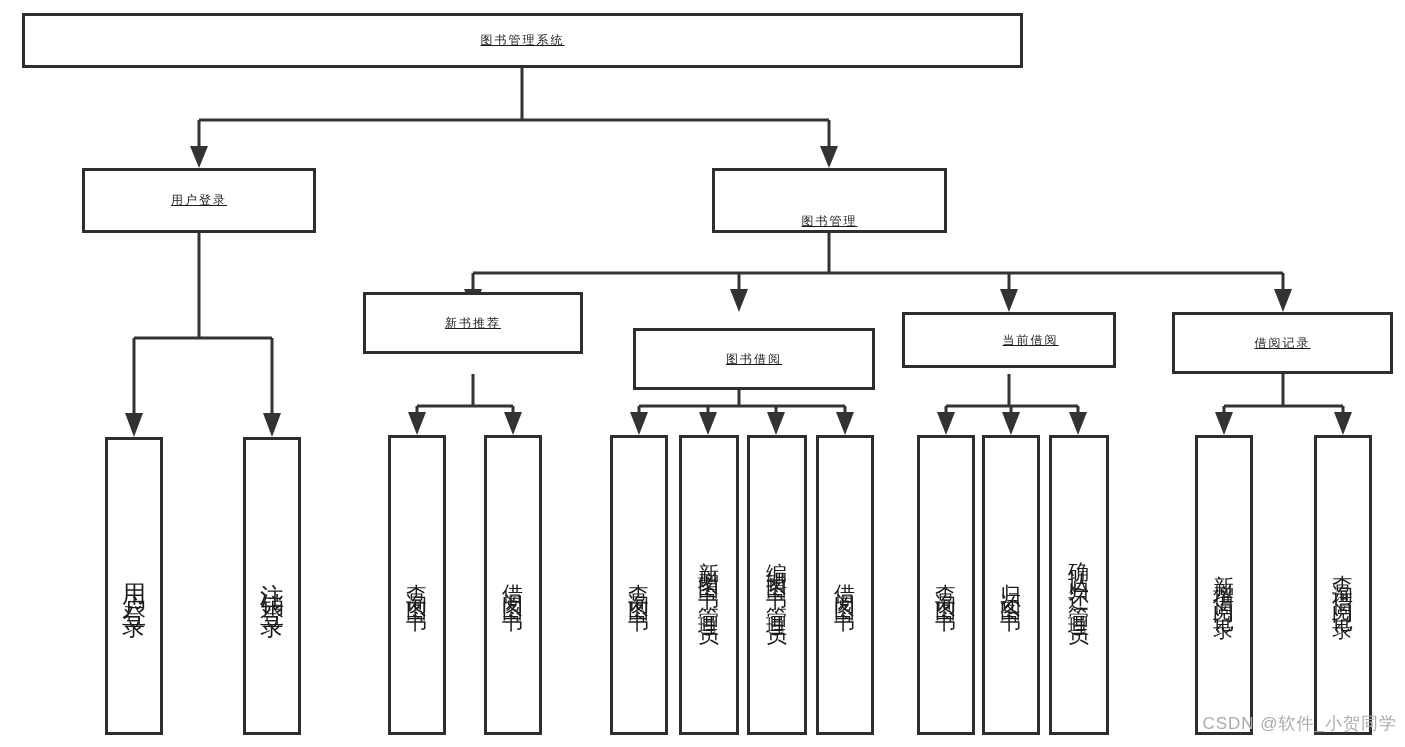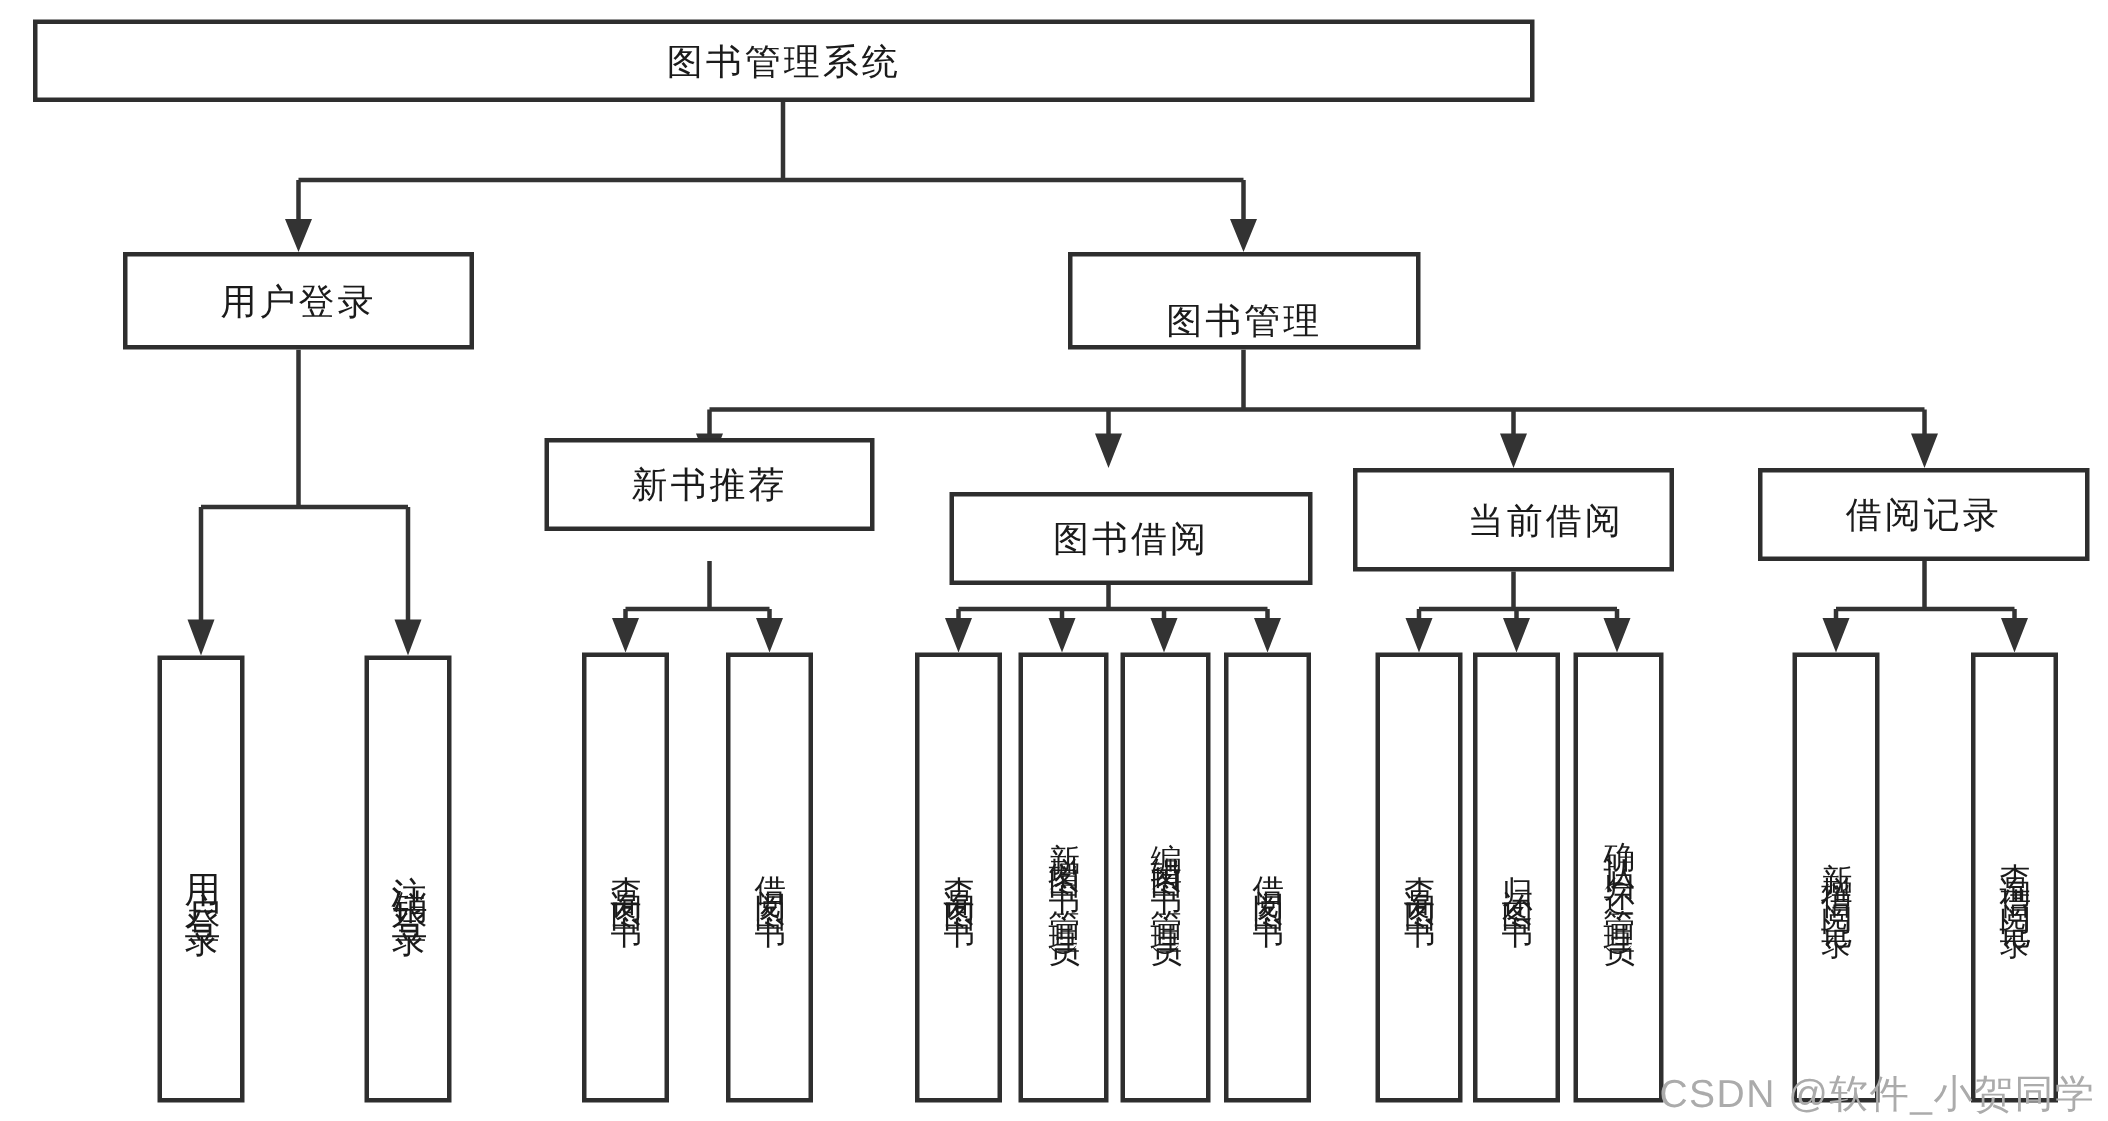--- a/index.html
+++ b/index.html
@@ -14,34 +14,34 @@
   .box{
     position:absolute;
     box-sizing:border-box;
     border:3px solid #2e2e2e;
     background:#ffffff;
     display:flex;
     align-items:center;
     justify-content:center;
     color:#1b1b1b;
   }
-  .hlabel{font-size:24px;letter-spacing:2px;white-space:nowrap;}
+  .hlabel{font-size:12px;letter-spacing:2px;white-space:nowrap;text-decoration:underline;}
   .vlabel{
     writing-mode:vertical-rl;
     text-orientation:mixed;
     font-size:21px;
     letter-spacing:9px;
     line-height:1;
     white-space:nowrap;
   }
   .vbig .vlabel{font-size:24px;letter-spacing:11px;}
   .watermark{
     position:absolute;
     top:712px;right:8px;
-    font-size:26px;
+    font-size:17px;
     color:#ababab;
     letter-spacing:1px;
     white-space:nowrap;
     z-index:5;
   }
 </style>
 </head>
 <body>
 
 <div id="canvas">
@@ -76,21 +76,21 @@
   <div class="box" style="left:712px;top:168px;width:235px;height:65px;align-items:flex-end;">
     <span class="hlabel">图书管理</span>
   </div>
 
   <div class="box" style="left:363px;top:292px;width:220px;height:62px;">
     <span class="hlabel">新书推荐</span>
   </div>
   <div class="box" style="left:633px;top:312px;width:242px;height:62px;margin-top:16px;">
     <span class="hlabel">图书借阅</span>
   </div>
-  <div class="box" style="left:902px;top:312px;width:214px;height:69px;padding-left:43px;">
+  <div class="box" style="left:902px;top:312px;width:214px;height:56px;padding-left:43px;">
     <span class="hlabel">当前借阅</span>
   </div>
   <div class="box" style="left:1172px;top:312px;width:221px;height:62px;">
     <span class="hlabel">借阅记录</span>
   </div>
 
   <div class="box vbig" style="left:105px;top:437px;width:58px;height:298px;">
     <span class="vlabel">用户登录</span>
   </div>
   <div class="box vbig" style="left:243px;top:437px;width:58px;height:298px;">

